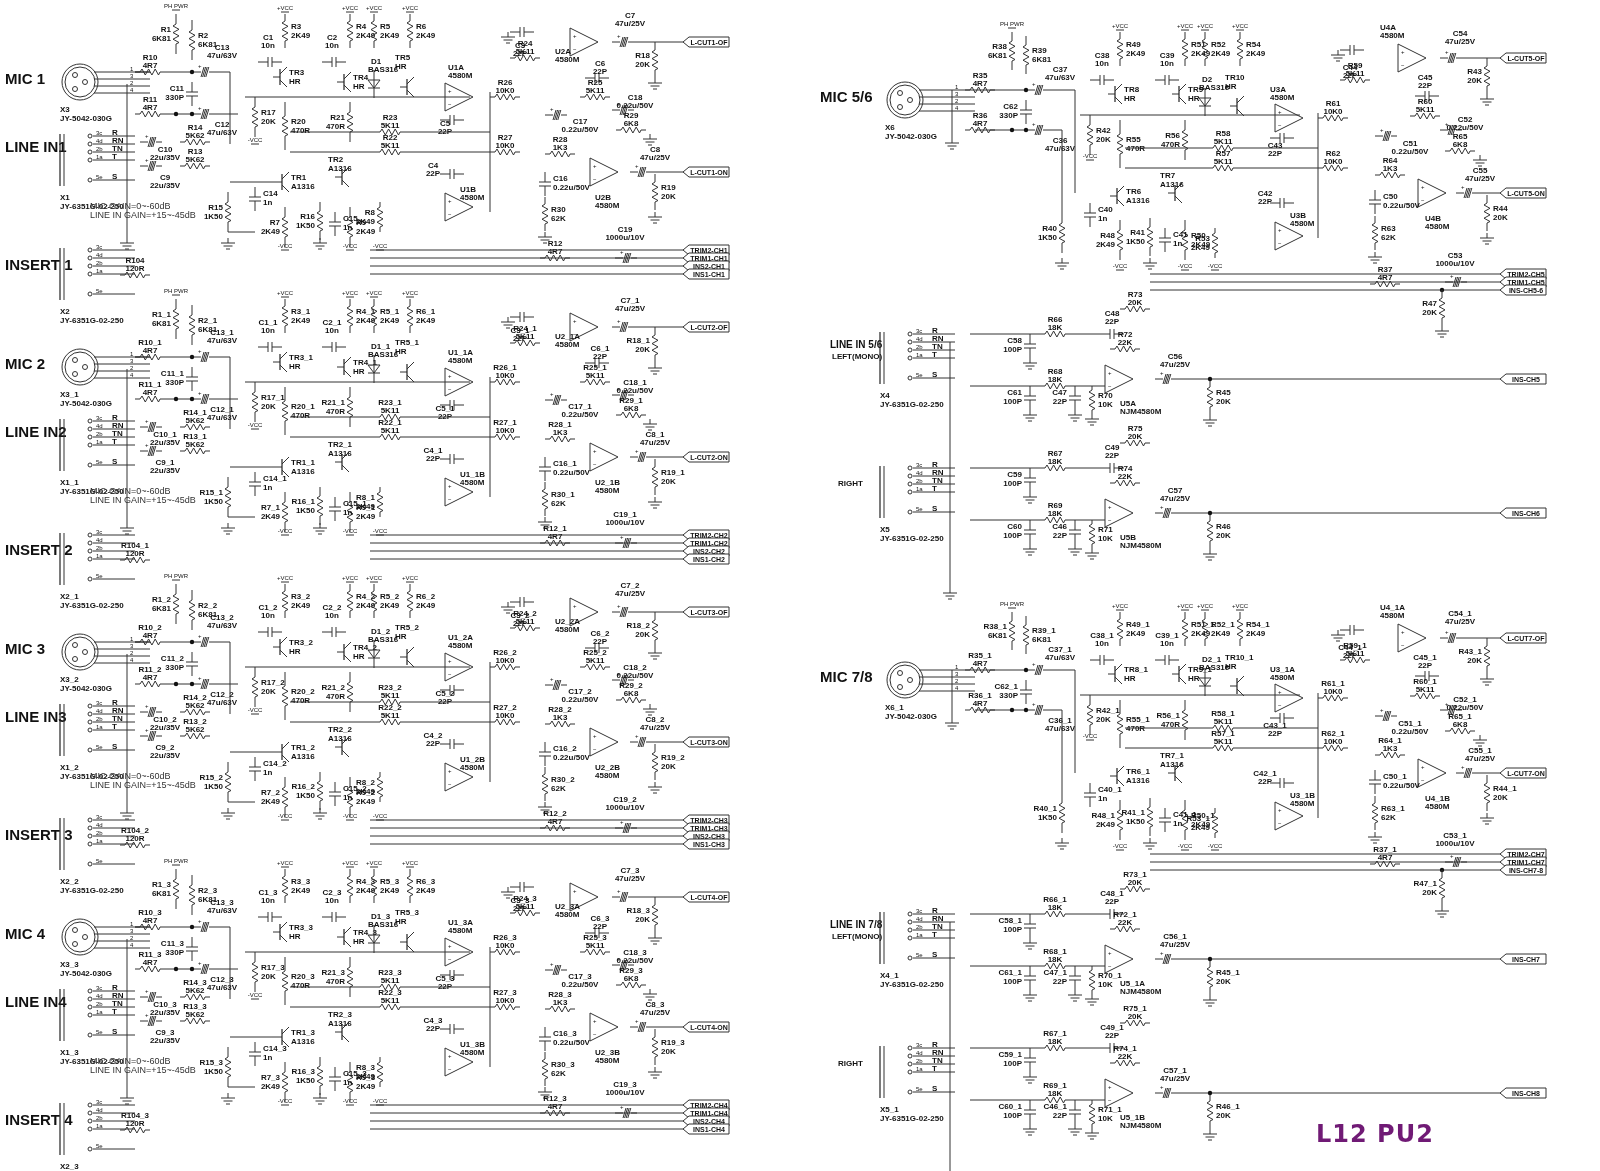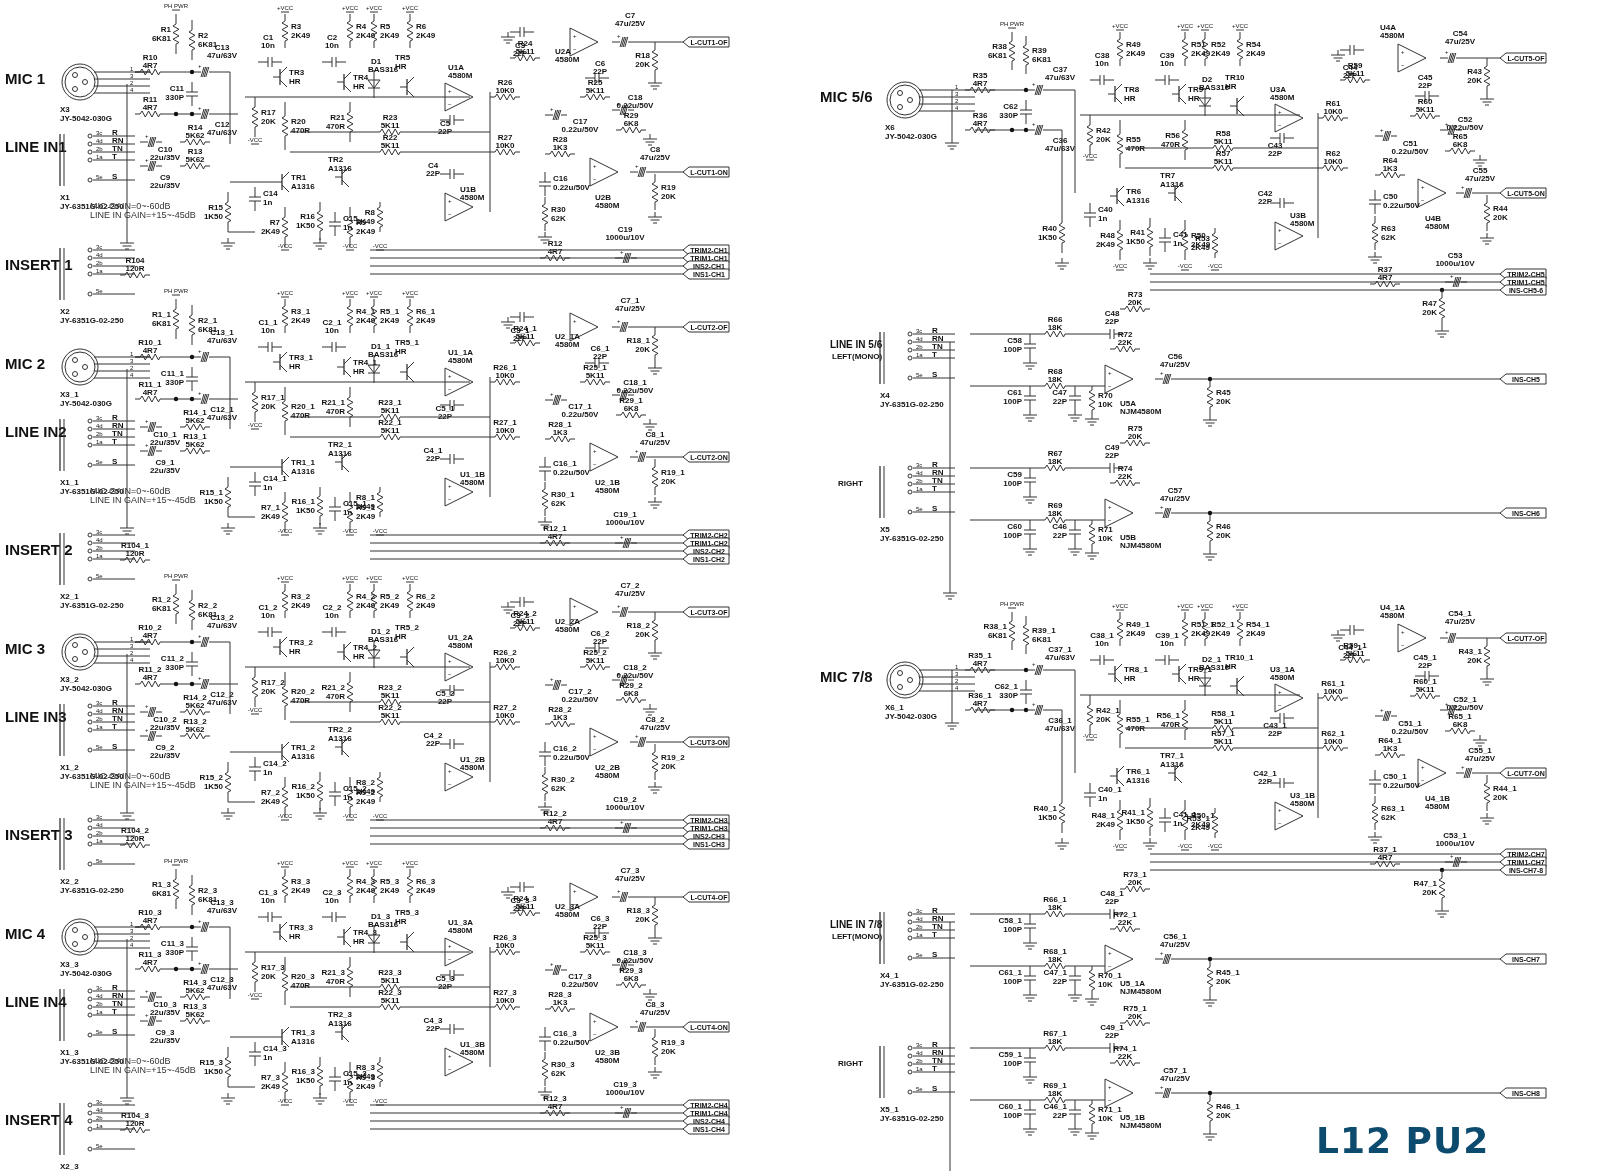--- a/index.html
+++ b/index.html
@@ -8,21 +8,21 @@
   svg text{font-family:"Liberation Sans",sans-serif;fill:#111;}
   .lbl{font-size:8px;font-weight:bold;}
   .big{font-size:15px;font-weight:bold;}
   .mid{font-size:10px;font-weight:bold;}
   .note{font-size:9px;font-weight:normal;fill:#333;}
   .tiny{font-size:6px;}
   .w{stroke:#333;stroke-width:1;fill:none;}
   .wt{stroke:#222;stroke-width:1.2;fill:none;}
   .dot{fill:#111;}
   .port text{font-size:7px;font-weight:bold;}
-  #brand{position:absolute;left:1316px;top:1120px;font-size:36px;font-weight:bold;color:#0c4a6e;font-family:"DejaVu Sans",sans-serif;letter-spacing:1px;}
+  #brand{position:absolute;left:1316px;top:1120px;font-size:24px;font-weight:bold;color:#701a75;font-family:"DejaVu Sans",sans-serif;letter-spacing:1px;}
 </style>
 </head>
 <body>
 
 <div id="sheet">
   <svg id="svg" width="1600" height="1171" viewBox="0 0 1600 1171" xmlns="http://www.w3.org/2000/svg">
       <g>
         <text x="5" y="84" class="big">MIC 1</text>
         <g>
           <circle cx="80" cy="82" r="18" class="w"></circle>

